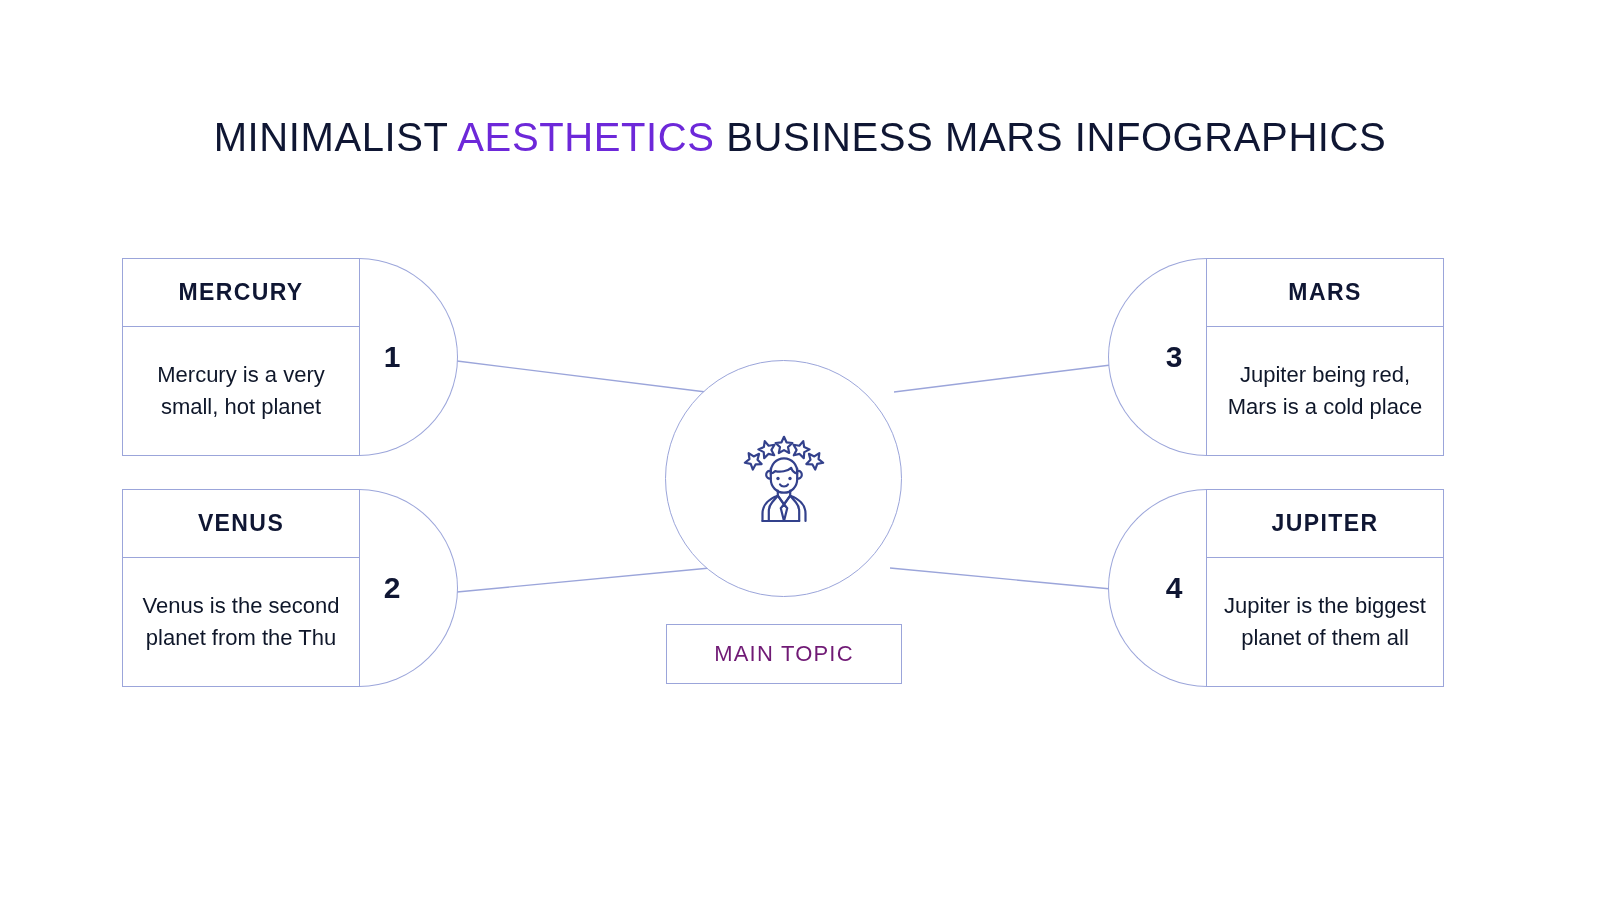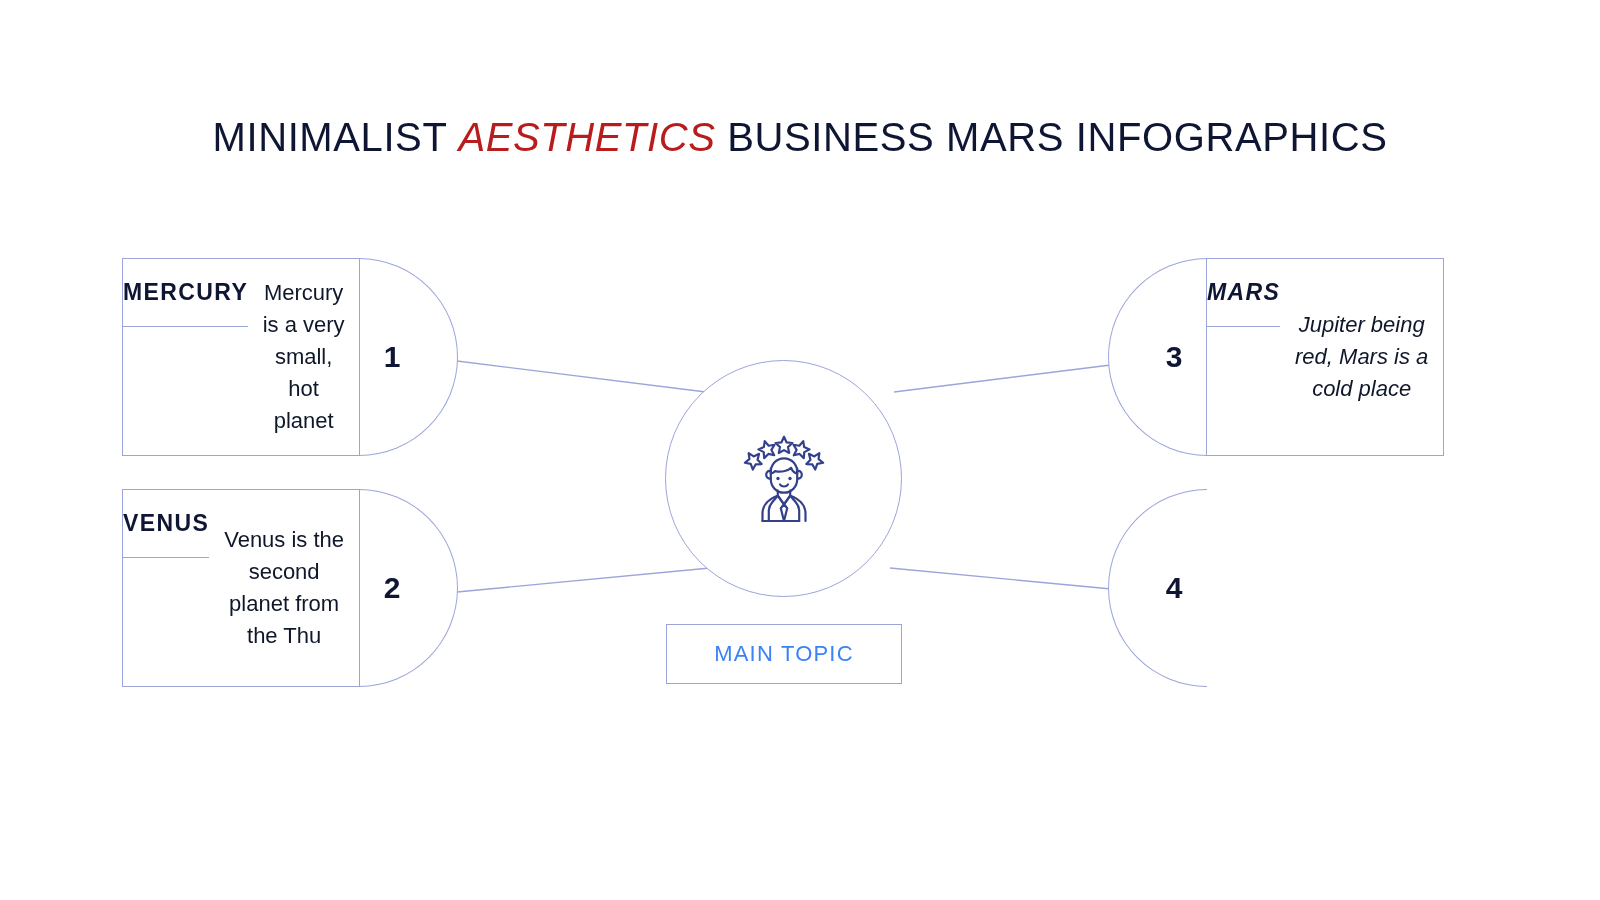--- a/index.html
+++ b/index.html
@@ -26,21 +26,21 @@
     left: 0;
     top: 88px;
     width: 1600px;
     text-align: center;
     font-size: 40px;
     letter-spacing: 0.6px;
     font-weight: 400;
     color: #0f1633;
     white-space: nowrap;
   }
-  #title .accent { color: #b91c1c; font-style: italic; }
+  #title .accent { color: #6d28d9; }
 
   
   #connectors {
     position: absolute;
     left: 0;
     top: 0;
     width: 1600px;
     height: 900px;
     pointer-events: none;
   }
@@ -53,24 +53,25 @@
   }
   .card-rect {
     position: absolute;
     top: 0;
     width: 238px;
     height: 198px;
     border: 1.4px solid #9ba5da;
     box-sizing: border-box;
     background: #ffffff;
     display: flex;
+    flex-direction: column;
     z-index: 2;
   }
   .card-left .card-rect { left: 0; }
-  .card-right .card-rect { right: 0; font-style: italic; }
+  .card-right .card-rect { right: 0; }
 
   .card-title {
     height: 68px;
     flex: 0 0 68px;
     border-bottom: 1.4px solid #9ba5da;
     box-sizing: border-box;
     display: flex;
     align-items: center;
     justify-content: center;
     font-size: 23px;
@@ -155,21 +156,21 @@
     height: 60px;
     border: 1.4px solid #9ba5da;
     box-sizing: border-box;
     background: #ffffff;
     display: flex;
     align-items: center;
     justify-content: center;
     font-size: 22px;
     font-weight: 400;
     letter-spacing: 1.2px;
-    color: #3b82f6;
+    color: #701a75;
     z-index: 3;
   }
 </style>
 </head>
 <body>
 
 <div id="slide">
 
   <h1 id="title">
     <span>MINIMALIST </span><span class="accent">AESTHETICS</span><span> BUSINESS MARS INFOGRAPHICS</span>
@@ -208,20 +209,24 @@
     </div>
     <div class="card-rect">
       <div class="card-title">MARS</div>
       <div class="card-body">Jupiter being red, Mars is a cold place</div>
     </div>
   </div>
 
   <div class="card card-right" id="card-4">
     <div class="card-cap">
       <span>4</span>
+    </div>
+    <div class="card-rect">
+      <div class="card-title">JUPITER</div>
+      <div class="card-body">Jupiter is the biggest planet of them all</div>
     </div>
   </div>
 
   <div id="center-circle">
     <svg id="center-icon" width="96" height="100" viewBox="0 0 96 100" xmlns="http://www.w3.org/2000/svg" fill="none" stroke="#33418c" stroke-width="2.2" stroke-linecap="round" stroke-linejoin="round">
 
       <g>
         <polygon transform="translate(8,22) rotate(-32 9 9)" points="9,0.8 11.5,6.3 17.4,7 13,11.1 14.2,17 9,14.1 3.8,17 5,11.1 0.6,7 6.5,6.3"></polygon>
         <polygon transform="translate(22,11) rotate(-16 9 9)" points="9,0.8 11.5,6.3 17.4,7 13,11.1 14.2,17 9,14.1 3.8,17 5,11.1 0.6,7 6.5,6.3"></polygon>
         <polygon transform="translate(39,7)" points="9,0.8 11.5,6.3 17.4,7 13,11.1 14.2,17 9,14.1 3.8,17 5,11.1 0.6,7 6.5,6.3"></polygon>

